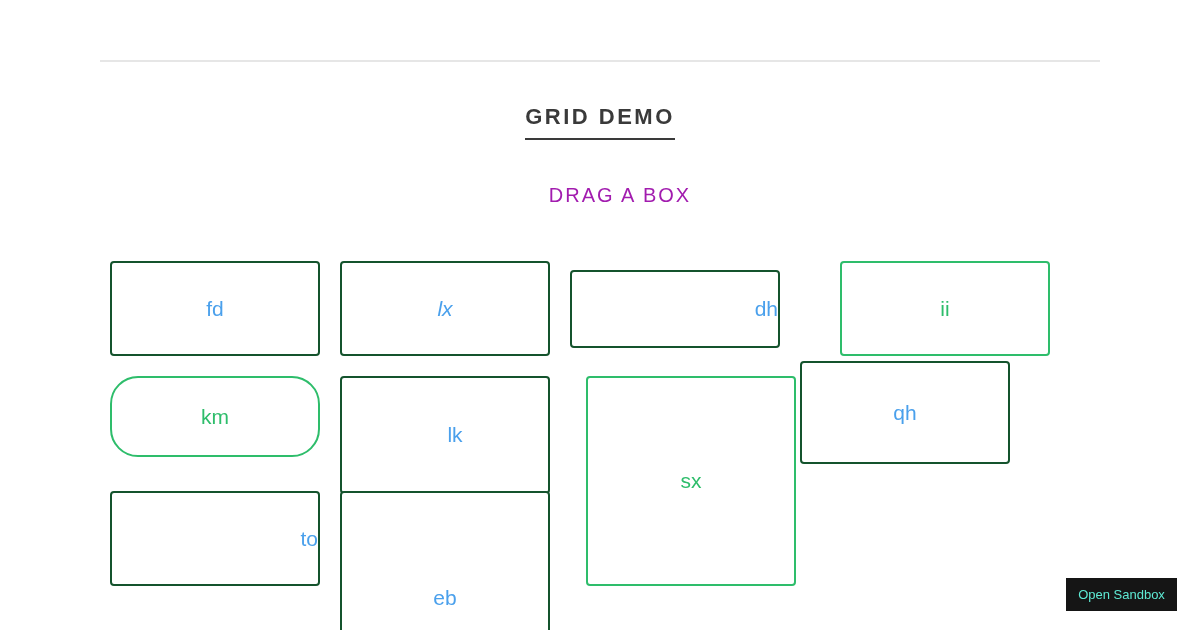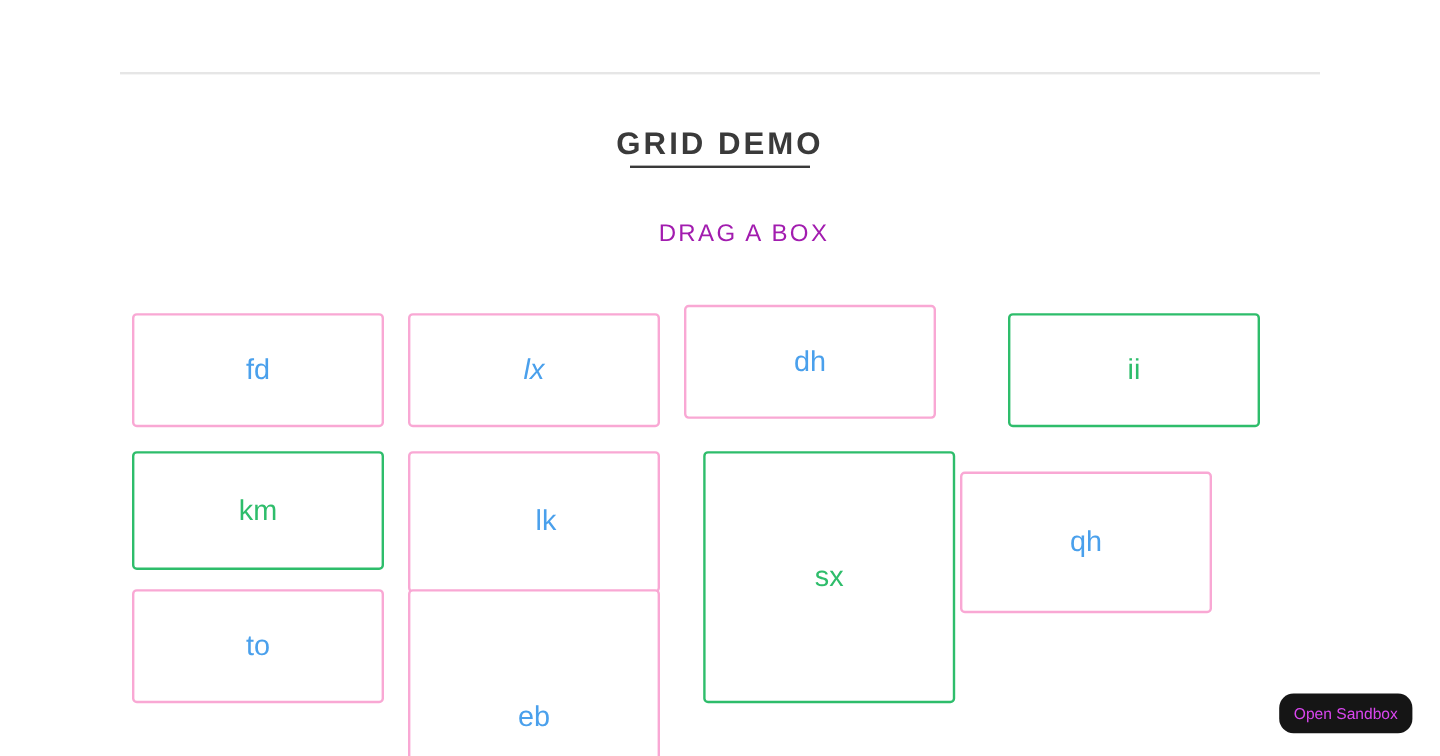--- a/index.html
+++ b/index.html
@@ -1,60 +1,60 @@
 <!DOCTYPE html>
 <html><head>
 <meta charset="utf-8">
 <style>
   html, body { margin:0; padding:0; }
   body { width:1200px; height:630px; overflow:hidden; background:#ffffff; position:relative; font-family:"Liberation Sans", sans-serif; }
   .rule { position:absolute; left:100px; top:60px; width:1000px; height:2px; background:#e6e6e6; }
-  .title { position:absolute; left:0; width:1200px; top:104px; text-align:center; font-size:26px; font-weight:bold; letter-spacing:2.5px; color:#3a3a3a; }
+  .title { position:absolute; left:0; width:1200px; top:104px; text-align:center; font-size:22px; font-weight:bold; letter-spacing:2.5px; color:#3a3a3a; }
   .title-underline { position:absolute; left:525px; top:138px; width:150px; height:2px; background:#3a3a3a; }
   .subtitle { position:absolute; left:0; width:1200px; top:184px; text-align:center; font-size:20px; letter-spacing:2px; color:#a21caf;margin-left:20px; }
-  .box { position:absolute; box-sizing:border-box; width:210px; border:2px solid #f9a8d4; border-radius:4px; background:#fff; display:flex; align-items:center; justify-content:center; font-size:24px; color:#4aa0ec; cursor:grab; }
+  .box { position:absolute; box-sizing:border-box; width:210px; border:2px solid #14532d; border-radius:4px; background:#fff; display:flex; align-items:center; justify-content:center; font-size:21px; color:#4aa0ec; cursor:grab; }
   .box.green { border-color:#2ebd6b; color:#2ebd6b; }
-  .sandbox { position:absolute; left:1066px; top:578px; width:111px; height:33px; background:#151515; color:#d946ef; border-radius:12px; font-size:13px; display:flex; align-items:center; justify-content:center; }
+  .sandbox { position:absolute; left:1066px; top:578px; width:111px; height:33px; background:#151515; color:#5eead4; border-radius:0; font-size:13px; display:flex; align-items:center; justify-content:center; }
 </style>
 </head>
 <body>
 
 <div class="rule"></div>
 <div class="title">GRID DEMO</div>
 <div class="title-underline"></div>
 <div class="subtitle">DRAG A BOX</div>
 
 <div>
   <div class="box" style="left:110px;top:261px;height:95px;">
       <span>fd</span>
     </div>
   <div class="box" style="left:340px;top:261px;height:95px;font-style:italic;">
       <span>lx</span>
     </div>
-  <div class="box" style="left:570px;top:254px;height:95px;">
+  <div class="box" style="left:570px;top:270px;height:78px;justify-content:flex-end;">
       <span>dh</span>
     </div>
   <div class="box green" style="left:800px;top:261px;height:95px;margin-left:40px;">
       <span>ii</span>
     </div>
 
-  <div class="box green" style="left:110px;top:376px;height:99px;">
+  <div class="box green" style="left:110px;top:376px;height:81px;border-radius:28px;">
       <span>km</span>
     </div>
   <div class="box" style="left:340px;top:376px;height:118px;padding-left:20px;">
       <span>lk</span>
     </div>
   <div class="box green" style="left:570px;top:376px;height:210px;margin-left:16px;">
       <span>sx</span>
     </div>
-  <div class="box" style="left:800px;top:393px;height:118px;">
+  <div class="box" style="left:800px;top:361px;height:103px;">
       <span>qh</span>
     </div>
 
-  <div class="box" style="left:110px;top:491px;height:95px;">
+  <div class="box" style="left:110px;top:491px;height:95px;justify-content:flex-end;">
       <span>to</span>
     </div>
   <div class="box" style="left:340px;top:491px;height:213px;">
       <span>eb</span>
     </div>
 </div>
 
 <div class="sandbox">Open Sandbox</div>
 
 </body></html>

